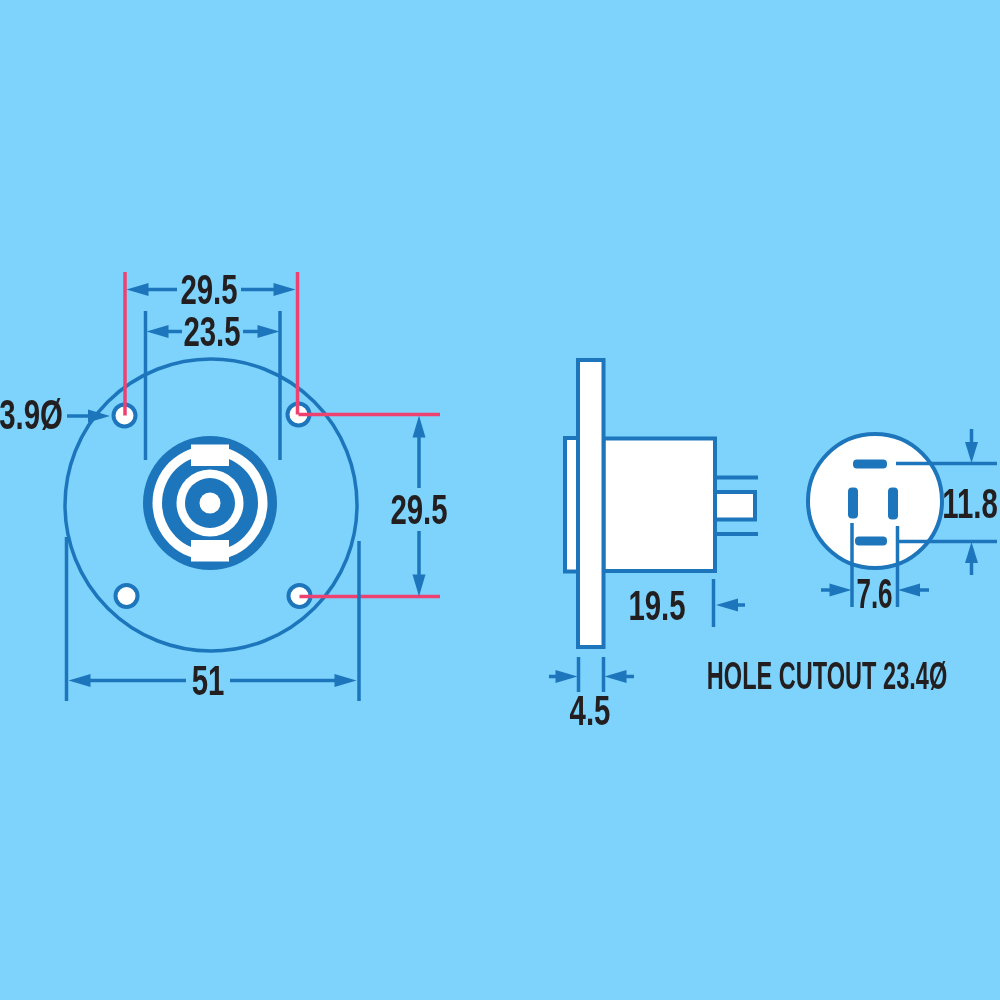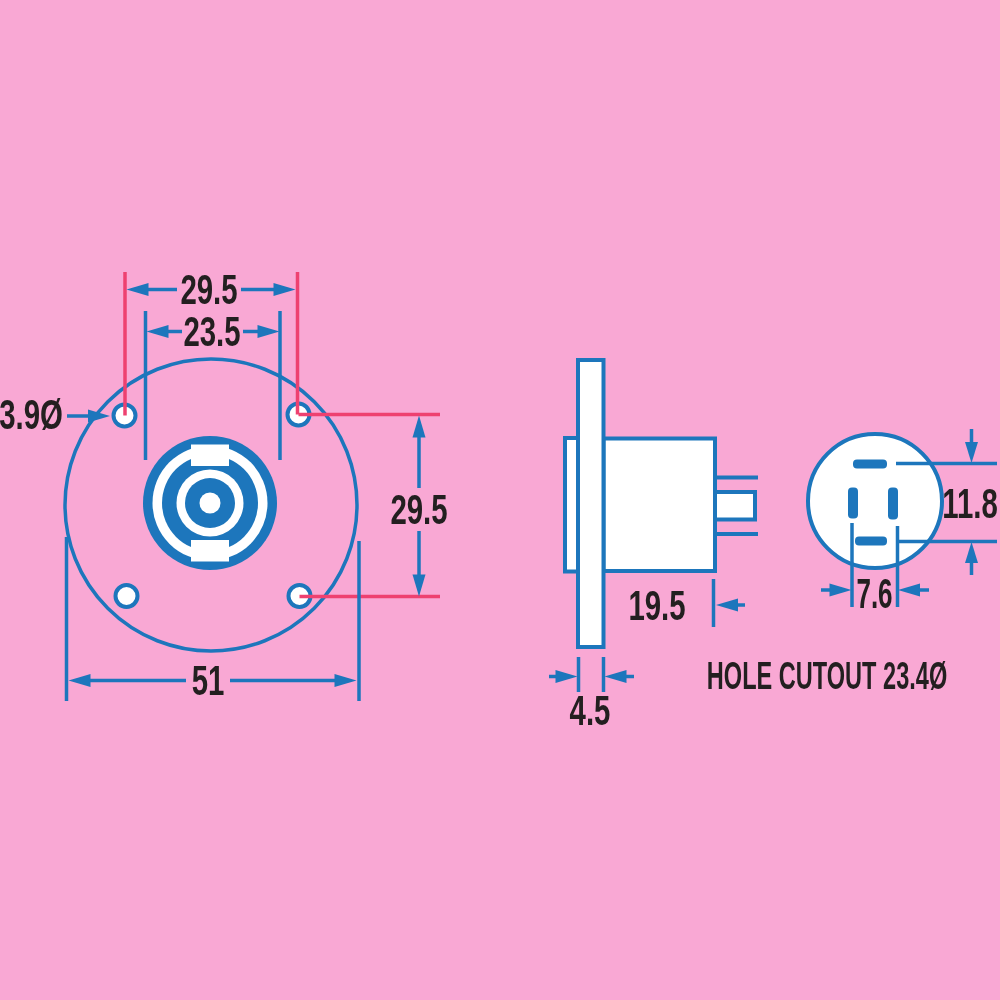--- a/index.html
+++ b/index.html
@@ -1,16 +1,16 @@
 <!DOCTYPE html>
 <html><head>
 <meta charset="utf-8">
 <style>
   html,body{margin:0;padding:0;background:#ffffff;}
-  .canvas{position:relative;width:1000px;height:1000px;background:#f9a8d4;overflow:hidden;}
+  .canvas{position:relative;width:1000px;height:1000px;background:#7dd3fc;overflow:hidden;}
   svg{display:block;}
   .ln{stroke:#1d76bc;stroke-width:3.5;fill:none;}
   .lnthick{stroke:#1d76bc;stroke-width:4;fill:none;}
   .shape{stroke:#1d76bc;stroke-width:4;fill:#ffffff;}
   .pink{stroke:#ee4170;stroke-width:3.5;fill:none;}
   .arrow{fill:#1d76bc;stroke:none;}
   .bluefill{fill:#1d76bc;stroke:none;}
   .whitefill{fill:#ffffff;stroke:none;}
   .dimtext{font-family:"Liberation Sans","DejaVu Sans",sans-serif;font-weight:700;
            font-size:42px;fill:#231f20;text-anchor:middle;dominant-baseline:central;}

